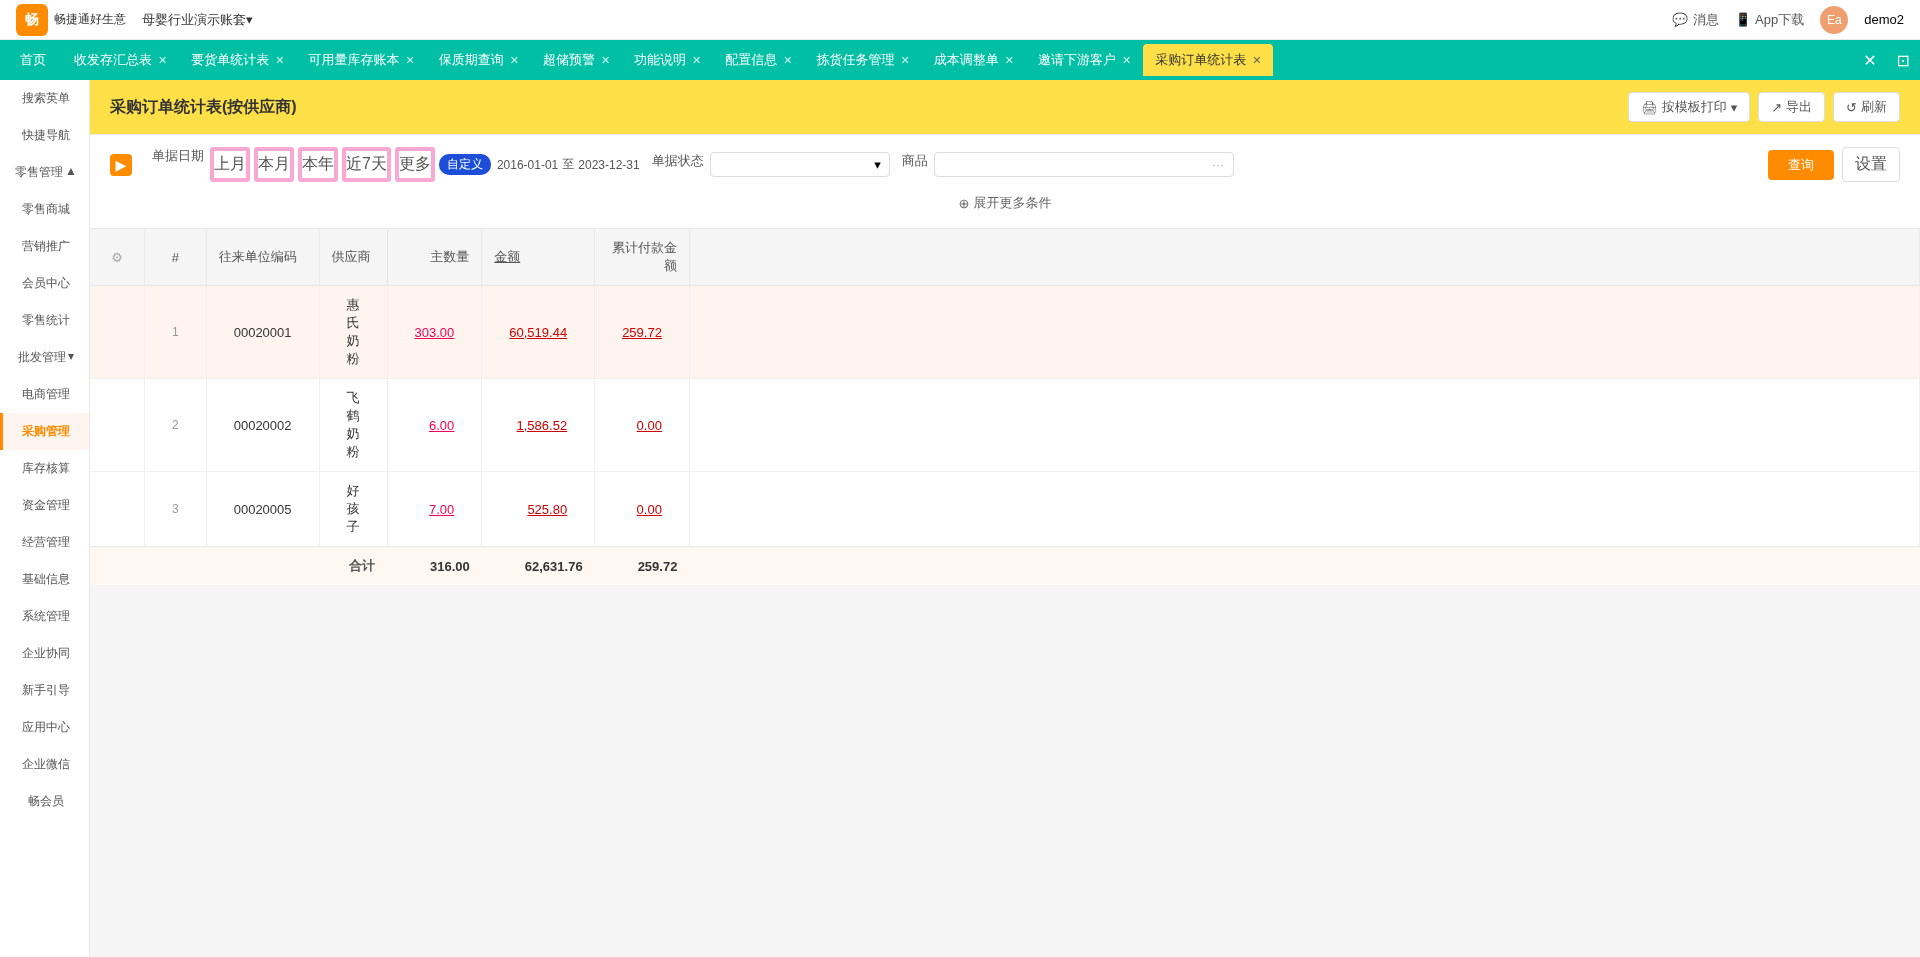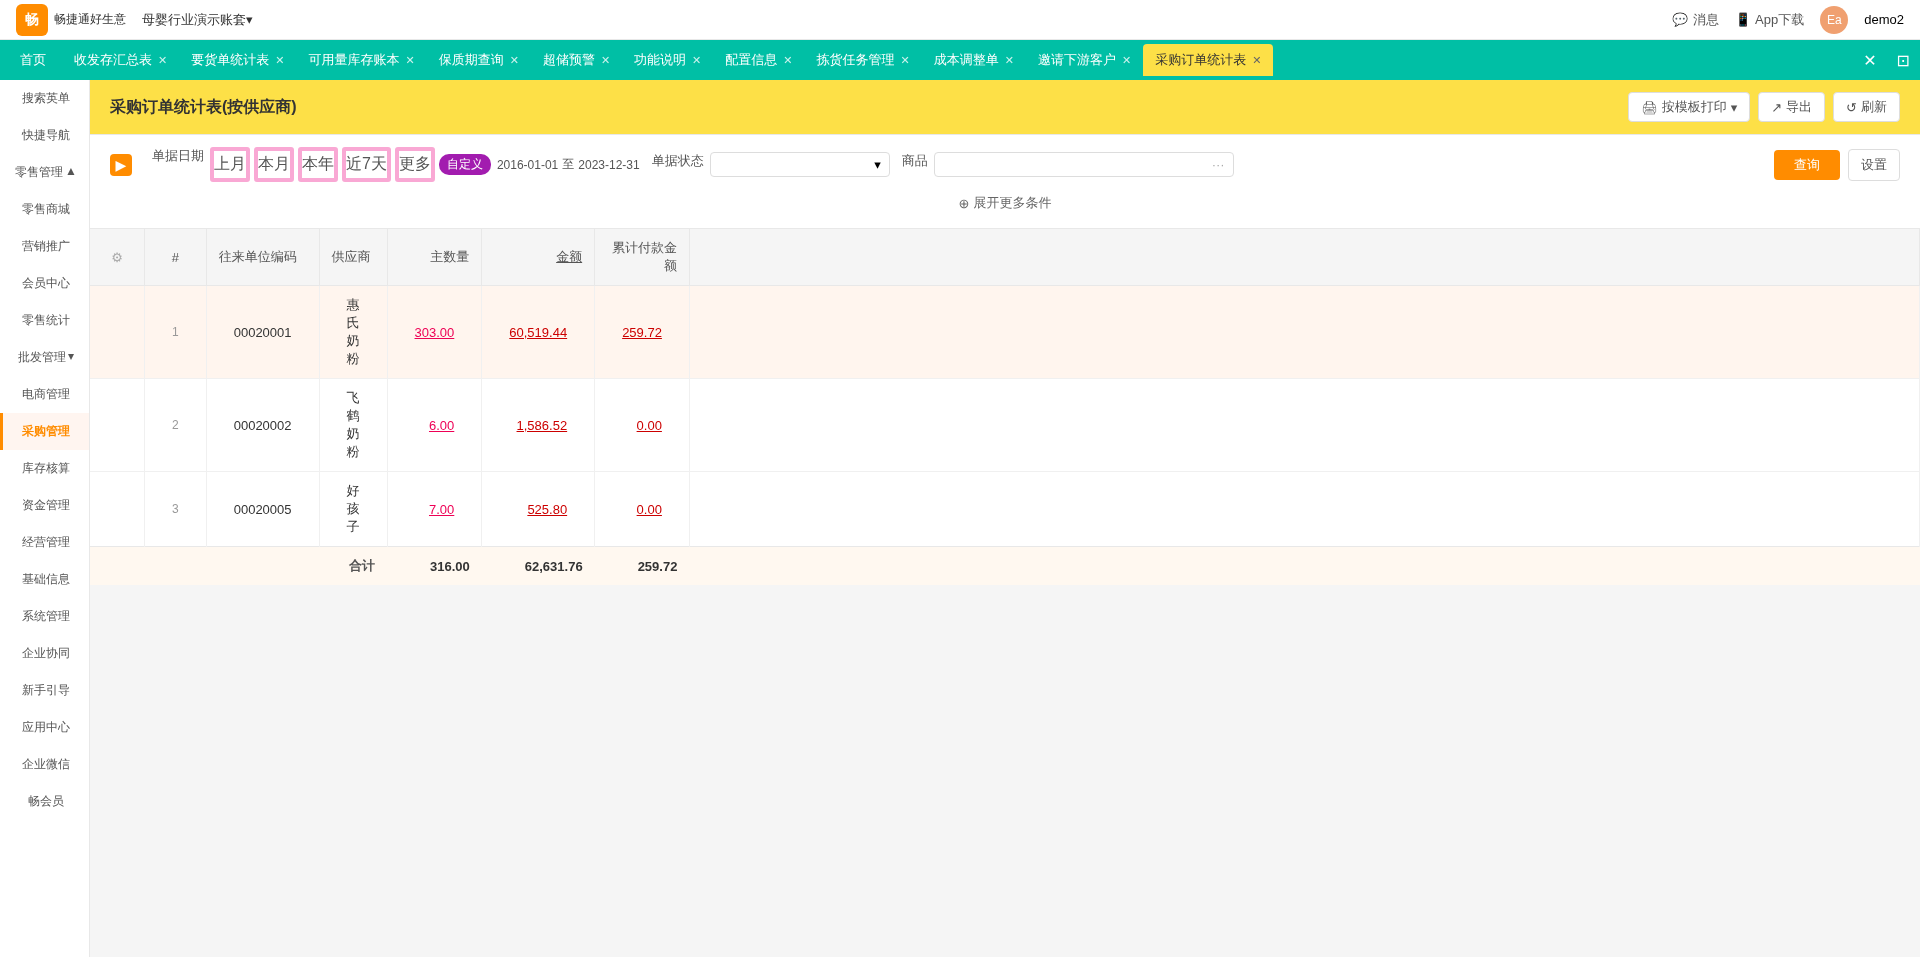--- a/index.html
+++ b/index.html
@@ -45,28 +45,28 @@
     .btn-export { display: flex; align-items: center; gap: 4px; padding: 5px 12px; border: 1px solid #ddd; border-radius: 4px; background: #fff; cursor: pointer; color: #555; font-size: 13px; }
     .btn-refresh { display: flex; align-items: center; gap: 4px; padding: 5px 12px; border: 1px solid #ddd; border-radius: 4px; background: #fff; cursor: pointer; color: #555; font-size: 13px; }
 
     
     .filter-area { background: #fff; padding: 12px 20px; border-bottom: 1px solid #e8e8e8; }
     .filter-row { display: flex; align-items: center; gap: 12px; flex-wrap: wrap; }
     .filter-item { display: flex; gap: 6px; }
     .filter-label { color: #555; font-size: 13px; white-space: nowrap; }
     .filter-date-group { display: flex; align-items: center; gap: 4px; }
     .filter-date-btn { padding: 3px 0; font-size: 16px; border: 4px solid #f9a8d4; border-radius: 3px; cursor: pointer; color: #555; background: #fff; }
-    .filter-date-tag { padding: 2px 8px; font-size: 12px; border-radius: 10px; background: #a21caf; color: #fff; cursor: pointer; }
+    .filter-date-tag { padding: 2px 8px; font-size: 12px; border-radius: 10px; background: #1d4ed8; color: #fff; cursor: pointer; }
     .filter-date-input { display: flex; align-items: center; gap: 4px; font-size: 12px; color: #555; }
     .filter-select { display: flex; align-items: center; border: 1px solid #ddd; border-radius: 4px; padding: 4px 8px; min-width: 200px; cursor: pointer; background: #fff; }
     .filter-select-placeholder { color: #aaa; font-size: 13px; flex: 1; }
     .filter-goods { display: flex; align-items: center; border: 1px solid #ddd; border-radius: 4px; padding: 4px 8px; min-width: 300px; background: #fff; }
     .filter-goods input { border: none; outline: none; font-size: 13px; color: #333; flex: 1; }
     .btn-query { background: #ff8c00; color: #fff; border: none; border-radius: 4px; padding: 6px 20px; cursor: pointer; font-size: 13px; }
-    .btn-settings { background: #fff; color: #555; border: 1px solid #ddd; border-radius: 4px; padding: 6px 12px; cursor: pointer; font-size: 13px; }
+    .btn-settings { background: #fff; color: #555; border: 1px solid #ddd; border-radius: 4px; padding: 6px 12px; cursor: pointer; font-size: 16px; }
     .expand-btn { display: flex; align-items: center; gap: 4px; color: #666; cursor: pointer; font-size: 13px; padding: 4px 12px; }
     .expand-row { display: flex; justify-content: center; margin-top: 8px; }
     .toggle-arrow { display: inline-block; width: 22px; height: 22px; background: #ff8c00; color: #fff; border-radius: 4px; text-align: center; line-height: 22px; cursor: pointer; font-size: 14px; margin-right: 8px; }
 
     
     .table-container { background: #fff; margin: 0; padding: 0; }
     table { width: 100%; border-collapse: collapse; }
     thead tr { background: #f5f5f5; }
     thead th { padding: 10px 12px; text-align: left; font-size: 13px; color: #555; font-weight: normal; border-bottom: 1px solid #e8e8e8; border-right: 1px solid #e8e8e8; }
     thead th.num-col { text-align: center; }
@@ -301,21 +301,21 @@
 
     <div class="table-container">
       <table>
         <thead>
           <tr>
             <th class="col-settings">⚙</th>
             <th class="num-col">#</th>
             <th>往来单位编码</th>
             <th>供应商</th>
             <th style="text-align:right;">主数量</th>
-            <th style="text-align:right;text-decoration:underline;">金额</th>
+            <th style="text-align:left;text-decoration:underline;">金额</th>
             <th style="text-align:right;">累计付款金额</th>
             <th style="width:100%;"></th>
           </tr>
         </thead>
         <tbody id="table-body">
 
         <tr style="background: rgb(255, 245, 238);">
       <td class="col-settings"></td>
       <td class="row-num">1</td>
       <td>00020001</td>

